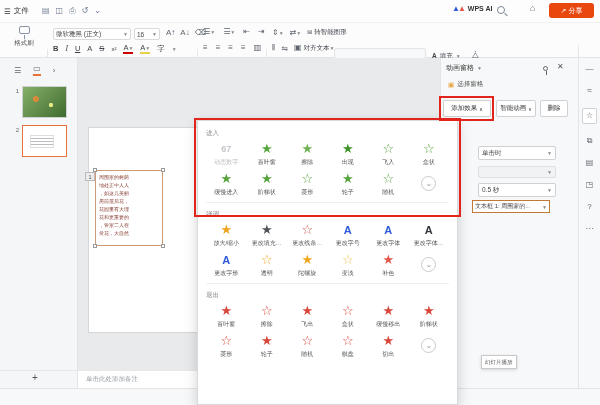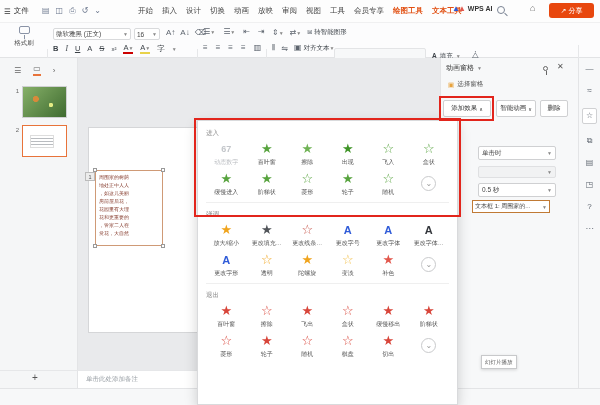--- a/index.html
+++ b/index.html
@@ -111,34 +111,20 @@
         <span>☰</span>
         <span>文件</span>
       </div>
     <div class="abs qicons">
         <span class="qi">▤</span>
         <span class="qi">◫</span>
         <span class="qi">⎙</span>
         <span class="qi">↺</span>
         <span class="qi">⌄</span>
       </div>
-    <div class="abs tabs">
-        <span class="tab">开始</span>
-        <span class="tab">插入</span>
-        <span class="tab">设计</span>
-        <span class="tab">切换</span>
-        <span class="tab">动画</span>
-        <span class="tab">放映</span>
-        <span class="tab">审阅</span>
-        <span class="tab">视图</span>
-        <span class="tab">工具</span>
-        <span class="tab">会员专享</span>
-        <span class="tab tab-active">绘图工具</span>
-        <span class="tab tab-active">文本工具</span>
-      </div>
     <div class="abs wpsai">
         <span class="ai-mark"><b>▲</b><i>▲</i></span>
         <span>WPS AI</span>
       </div>
     <div class="abs search"></div>
     <div class="abs home">⌂</div>
     <div class="abs share-btn">
         <span>↗</span>
         <span>分享</span>
       </div>

